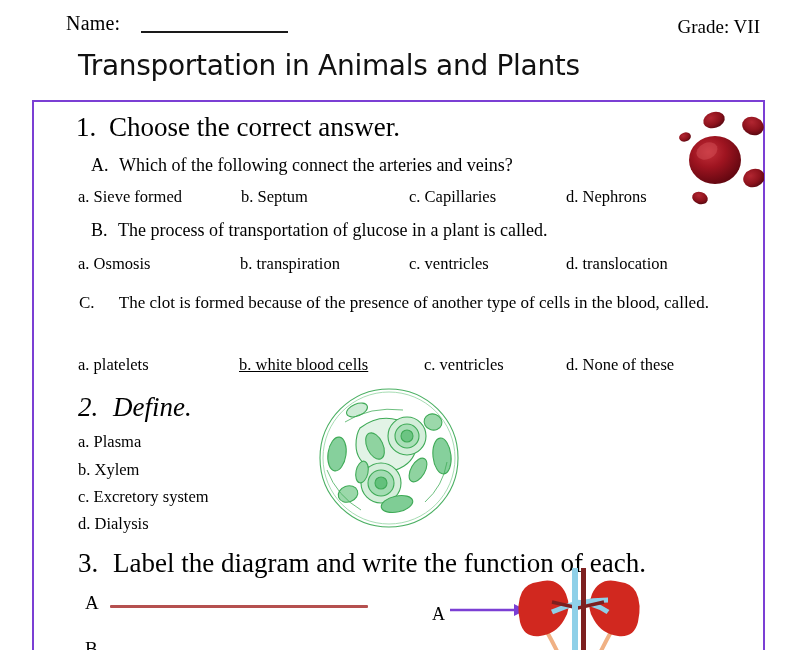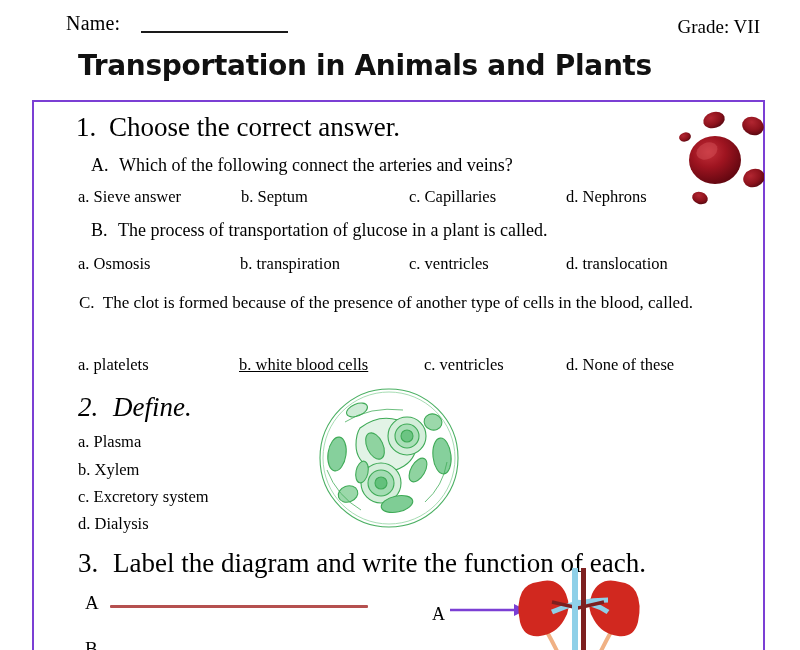--- a/index.html
+++ b/index.html
@@ -46,21 +46,21 @@
     top: 4px;
     font-size: 19px;
     white-space: nowrap;
   }
 
   .worksheet-title {
     position: absolute;
     top: 49px;
     left: 78px;
     font-family: "DejaVu Sans", sans-serif;
-    font-weight: bold;
+    font-weight: normal;
     font-size: 28px;
     letter-spacing: -0.3px;
     color: #111111;
     white-space: nowrap;
   }
 
   
   .frame {
     position: absolute;
     left: 32px;
@@ -131,37 +131,37 @@
 
 <div class="q-heading" style="left:76px; top:112px;">
   <span>1.</span>
   <span style="margin-left:6px;">Choose the correct answer.</span>
 </div>
 
 <div class="sub-q" style="left:79px; top:155px;">
   <span>A.</span>
   <span style="margin-left:6px;">Which of the following connect the arteries and veins?</span>
 </div>
-<div class="opt" style="left:78px;  top:187px;">a. Sieve answer</div>
+<div class="opt" style="left:78px;  top:187px;">a. Sieve formed</div>
 <div class="opt" style="left:241px; top:187px;">b. Septum</div>
 <div class="opt" style="left:409px; top:187px;">c. Capillaries</div>
 <div class="opt" style="left:566px; top:187px;">d. Nephrons</div>
 
 <div class="sub-q" style="left:79px; top:220px;">
   <span>B.</span>
   <span style="margin-left:6px;">The process of transportation of glucose in a plant is called.</span>
 </div>
 <div class="opt" style="left:78px;  top:254px;">a. Osmosis</div>
 <div class="opt" style="left:240px; top:254px;">b. transpiration</div>
 <div class="opt" style="left:409px; top:254px;">c. ventricles</div>
 <div class="opt" style="left:566px; top:254px;">d. translocation</div>
 
 <div class="sub-q-wrap" style="left:79px; top:286px; width:650px;">
   <span>C.</span>
-  <span style="margin-left:4px;">The clot is formed because of the presence of another type of cells in the blood, called.</span>
+  <span style="margin-left:20px;">The clot is formed because of the presence of another type of cells in the blood, called.</span>
 </div>
 <div class="opt" style="left:78px;  top:355px;">a. platelets</div>
 <div class="opt" style="left:239px; top:355px;text-decoration:underline;">b. white blood cells</div>
 <div class="opt" style="left:424px; top:355px;">c. ventricles</div>
 <div class="opt" style="left:566px; top:355px;">d. None of these</div>
 
 <div class="q-heading" style="left:78px; top:392px;font-style:italic;">
   <span>2.</span>
   <span style="margin-left:8px;">Define.</span>
 </div>

